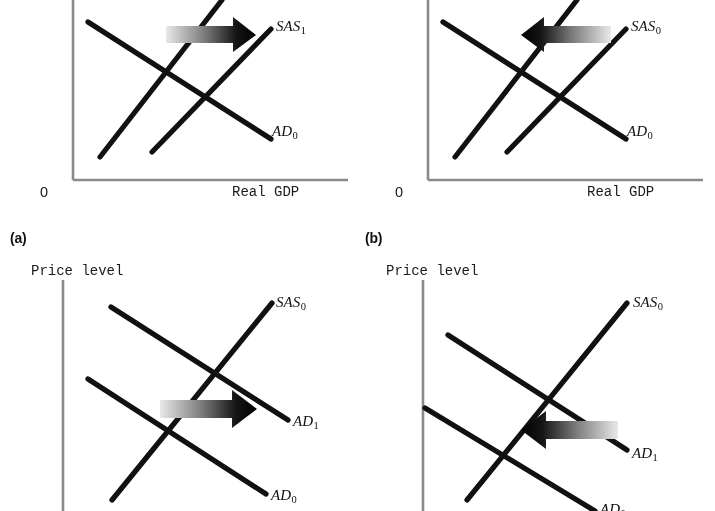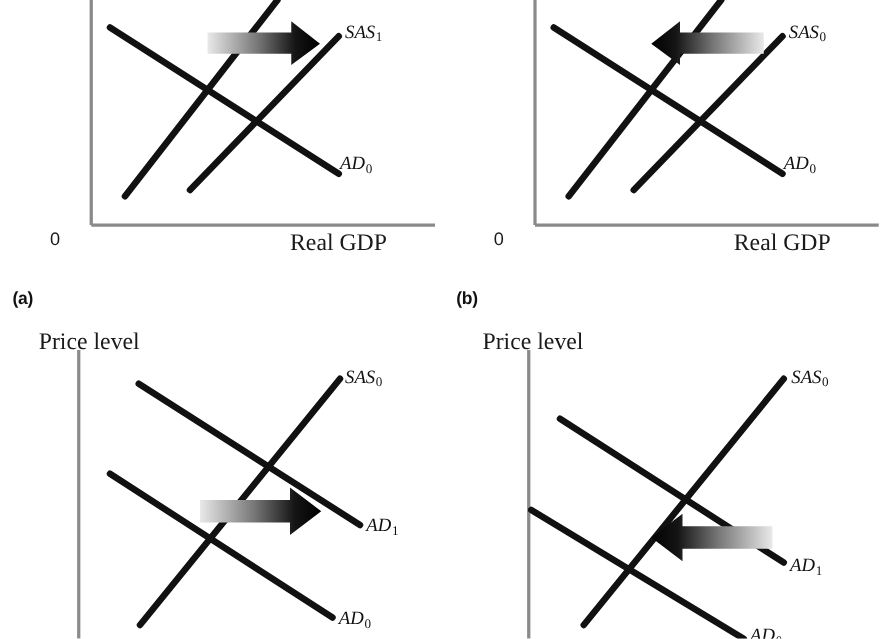--- a/index.html
+++ b/index.html
@@ -29,22 +29,22 @@
   .caption {
     position: absolute;
     font-family: "Liberation Sans", sans-serif;
     font-weight: bold;
     font-size: 14px;
     letter-spacing: -0.2px;
     color: #111111;
   }
   .axis-title {
     position: absolute;
-    font-family: Liberation Serif, serif;
-    font-size: 19px;
+    font-family: Liberation Mono, monospace;
+    font-size: 14px;
     color: #1a1a1a;
     white-space: nowrap;
   }
   .origin-label {
     position: absolute;
     font-family: "Liberation Sans", sans-serif;
     font-size: 14.5px;
     color: #1a1a1a;
   }
   .curve-label {

